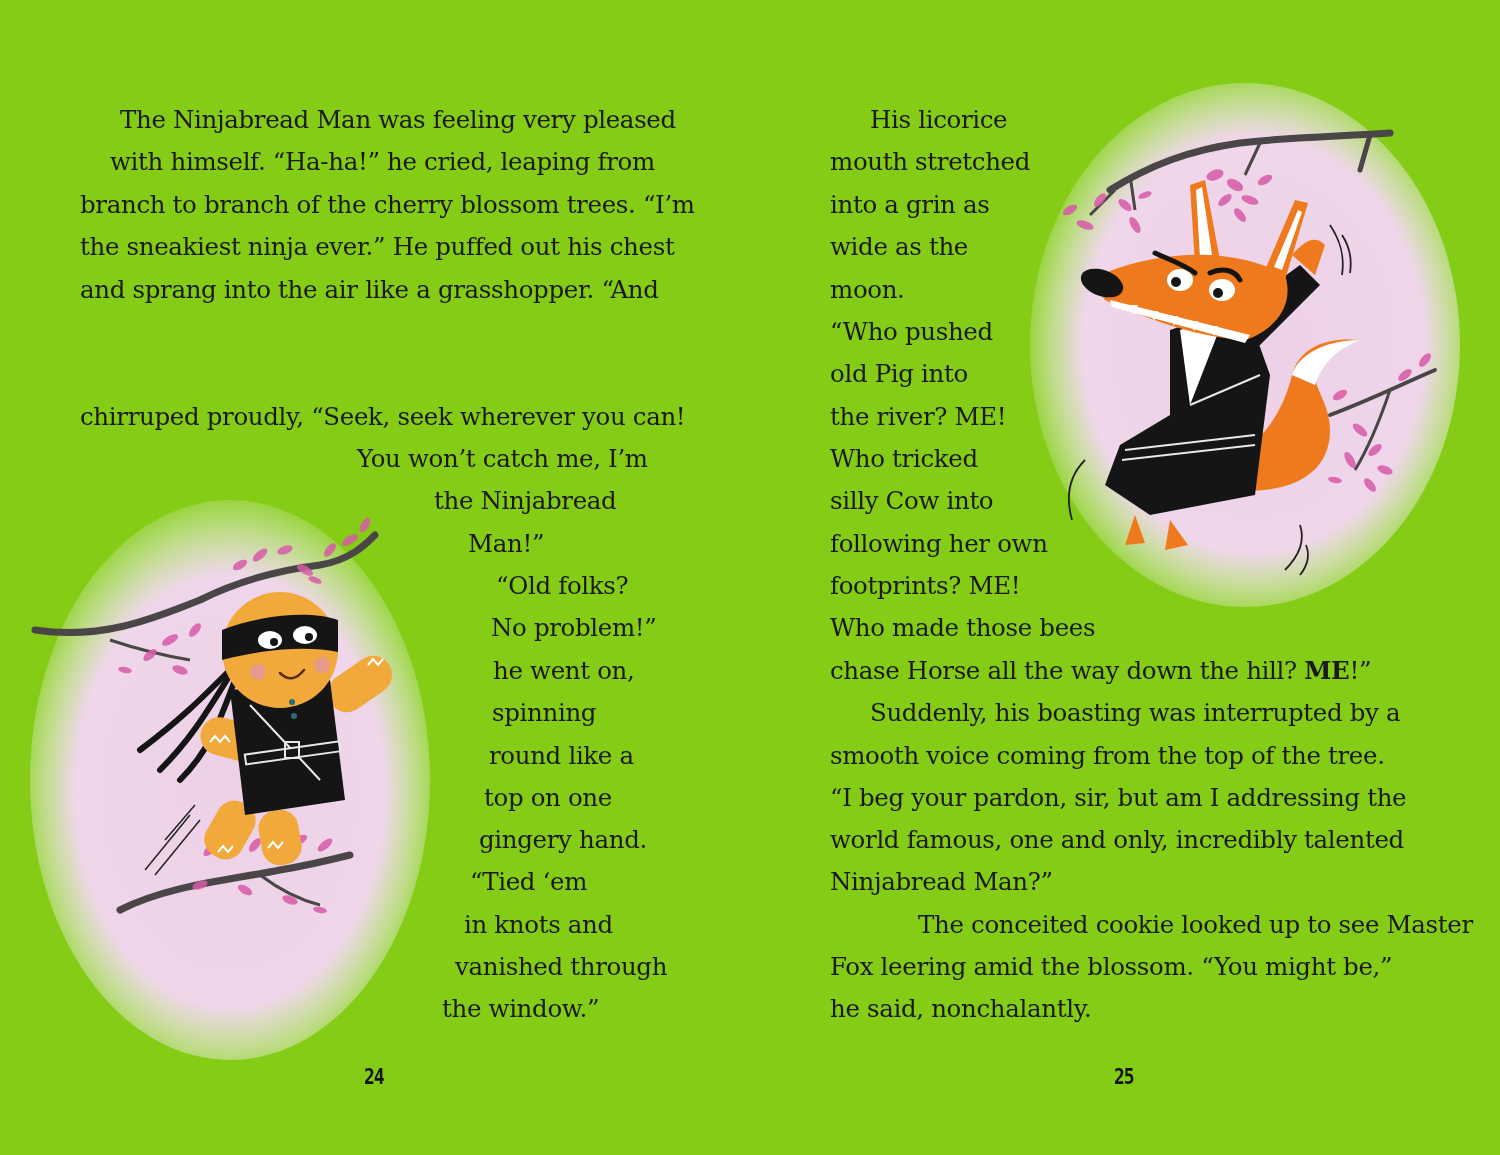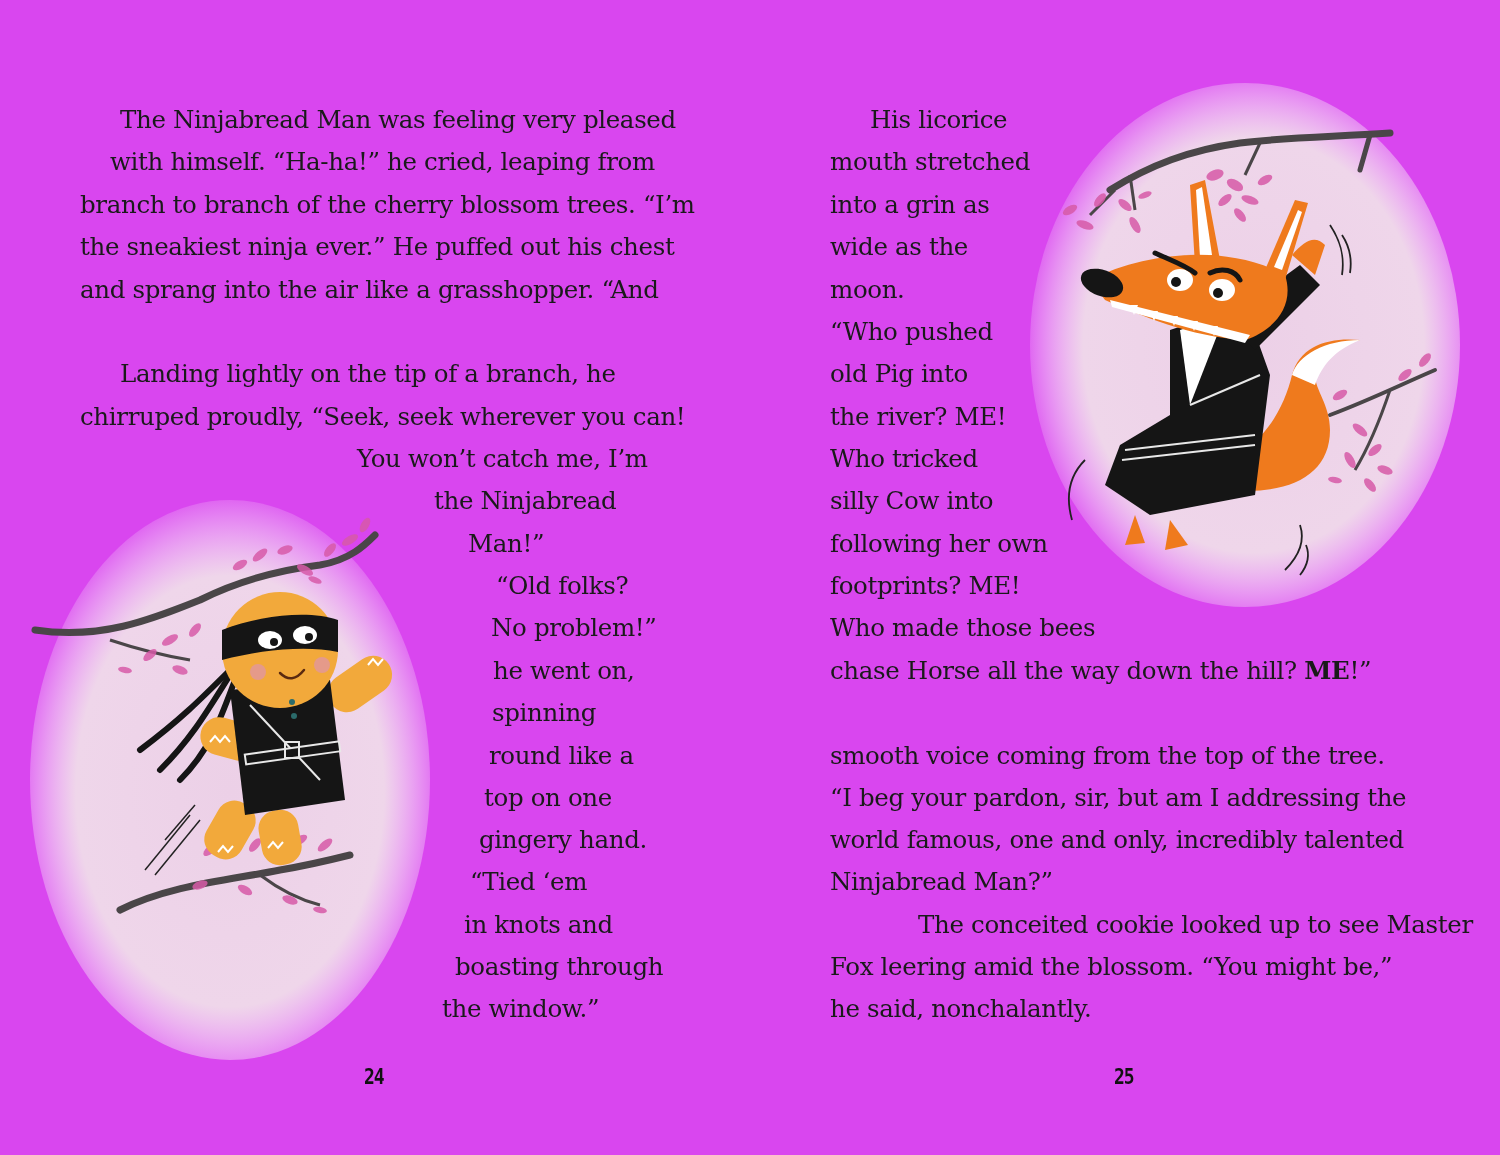--- a/index.html
+++ b/index.html
@@ -1,17 +1,17 @@
 <!DOCTYPE html>
 <html><head>
   <meta charset="utf-8">
   <style>
     html, body { margin: 0; padding: 0; background: #ffffff; }
     body { width: 1500px; height: 1155px; position: relative; overflow: hidden; }
-    .spread { position: absolute; left: 0; top: 0; width: 1500px; height: 1155px; background: #d946ef; }
+    .spread { position: absolute; left: 0; top: 0; width: 1500px; height: 1155px; background: #84cc16; }
     .page { position: absolute; top: 0; height: 1155px; }
     .page-left { left: 0; width: 750px; }
     .page-right { left: 750px; width: 750px; }
     .line {
       position: absolute;
       font-family: "DejaVu Serif", "Liberation Serif", serif;
       font-size: 24.5px;
       line-height: 1;
       color: #1a1a1a;
       white-space: nowrap;
@@ -129,35 +129,34 @@
         <path d="M188,372 l5,-6 l5,6 l5,-6" stroke="#ffffff" stroke-width="2" fill="none"></path>
         <path d="M238,368 l5,-6 l5,6 l5,-6" stroke="#ffffff" stroke-width="2" fill="none"></path>
       </g>
     </svg>
 
     <div class="line" style="left:120px; top:108px;">The Ninjabread Man was feeling very pleased</div>
     <div class="line" style="left:80px; top:150px;margin-left:30px;">with himself. “Ha-ha!” he cried, leaping from</div>
     <div class="line" style="left:80px; top:193px;">branch to branch of the cherry blossom trees. “I’m</div>
     <div class="line" style="left:80px; top:235px;">the sneakiest ninja ever.” He puffed out his chest</div>
     <div class="line" style="left:80px; top:278px;">and sprang into the air like a grasshopper. “And</div>
-    <div class="line" style="left:120px; top:362px;">Landing lightly on the tip of a branch, he</div>
     <div class="line" style="left:80px; top:405px;">chirruped proudly, “Seek, seek wherever you can!</div>
     <div class="line" style="left:357px; top:447px;">You won’t catch me, I’m</div>
     <div class="line" style="left:434px; top:489px;">the Ninjabread</div>
     <div class="line" style="left:468px; top:532px;">Man!”</div>
     <div class="line" style="left:496px; top:574px;">“Old folks?</div>
     <div class="line" style="left:491px; top:616px;">No problem!”</div>
     <div class="line" style="left:493px; top:659px;">he went on,</div>
     <div class="line" style="left:492px; top:701px;">spinning</div>
     <div class="line" style="left:489px; top:744px;">round like a</div>
     <div class="line" style="left:484px; top:786px;">top on one</div>
     <div class="line" style="left:479px; top:828px;">gingery hand.</div>
     <div class="line" style="left:470px; top:870px;">“Tied ‘em</div>
     <div class="line" style="left:464px; top:913px;">in knots and</div>
-    <div class="line" style="left:455px; top:955px;">boasting through</div>
+    <div class="line" style="left:455px; top:955px;">vanished through</div>
     <div class="line" style="left:442px; top:997px;">the window.”</div>
 
     <div class="page-number" style="left:364px;">24</div>
   </div>
 
   <div class="page page-right">
 
     <svg class="illustration" style="left:280px; top:75px;" width="440" height="540" viewBox="0 0 440 540">
       <defs>
         <radialGradient id="washR" cx="52%" cy="50%" r="55%">
@@ -266,20 +265,21 @@
     <div class="line" style="left:80px; top:362px;">old Pig into</div>
     <div class="line" style="left:80px; top:405px;">the river? ME!</div>
     <div class="line" style="left:80px; top:447px;">Who tricked</div>
     <div class="line" style="left:80px; top:489px;">silly Cow into</div>
     <div class="line" style="left:80px; top:532px;">following her own</div>
     <div class="line" style="left:80px; top:574px;">footprints? ME!</div>
     <div class="line" style="left:80px; top:616px;">Who made those bees</div>
     <div class="line" style="left:80px; top:659px;">
       <span>chase Horse all the way down the hill? </span><b>ME</b><span>!”</span>
     </div>
+    <div class="line" style="left:120px; top:701px;">Suddenly, his boasting was interrupted by a</div>
     <div class="line" style="left:80px; top:744px;">smooth voice coming from the top of the tree.</div>
     <div class="line" style="left:80px; top:786px;">“I beg your pardon, sir, but am I addressing the</div>
     <div class="line" style="left:80px; top:828px;">world famous, one and only, incredibly talented</div>
     <div class="line" style="left:80px; top:870px;">Ninjabread Man?”</div>
     <div class="line" style="left:120px; top:913px;margin-left:48px;">The conceited cookie looked up to see Master</div>
     <div class="line" style="left:80px; top:955px;">Fox leering amid the blossom. “You might be,”</div>
     <div class="line" style="left:80px; top:997px;">he said, nonchalantly.</div>
 
     <div class="page-number" style="left:364px;">25</div>
   </div>

